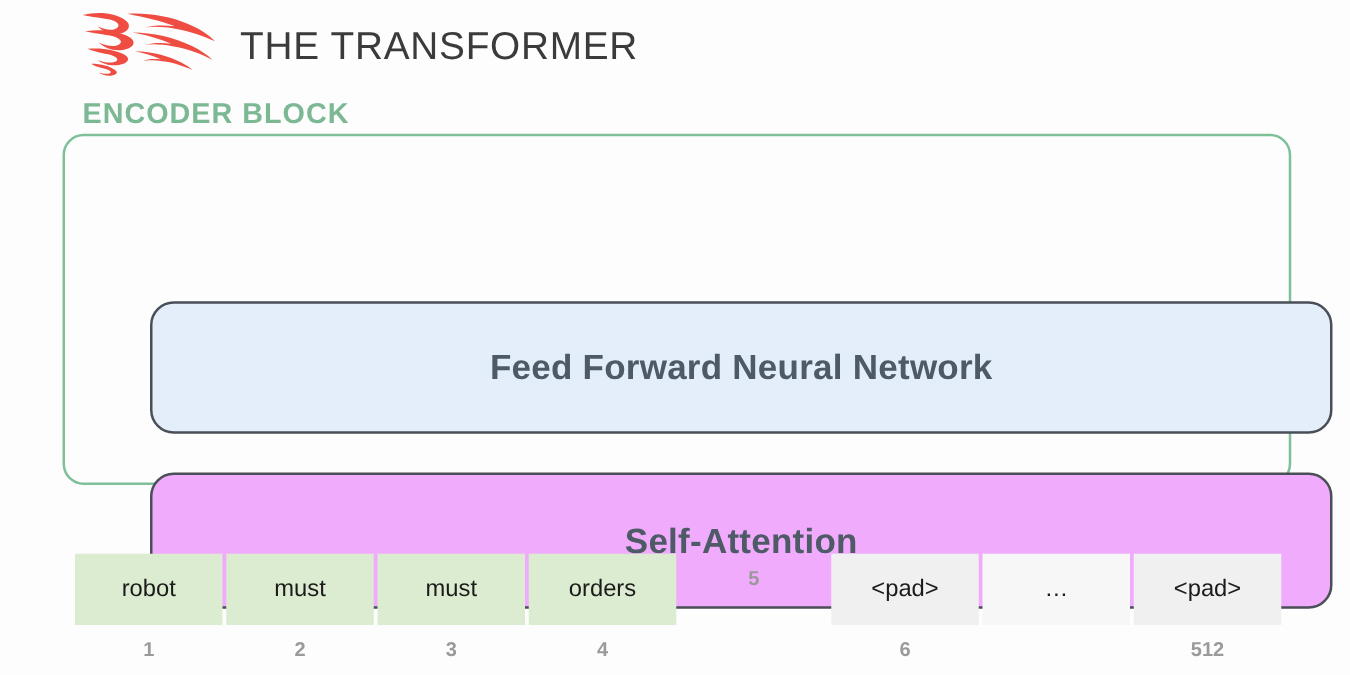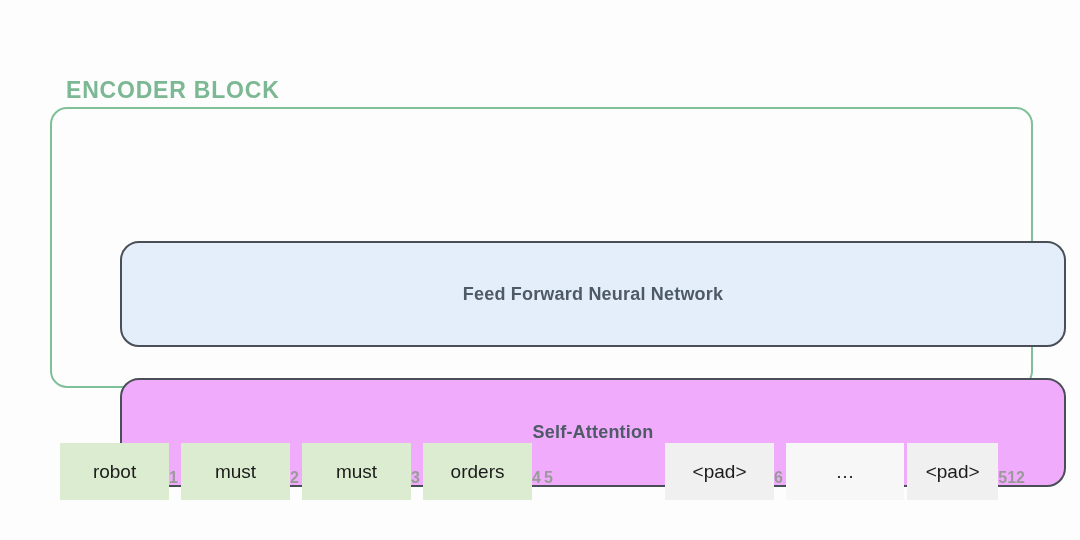--- a/index.html
+++ b/index.html
@@ -68,21 +68,21 @@
     position: absolute;
     left: 68px;
     box-sizing: border-box;
     border: 2px solid #4a4f57;
     border-radius: 19px;
     display: flex;
     align-items: center;
     justify-content: center;
   }
   .layer-label {
-    font-size: 18px;
+    font-size: 28px;
     font-weight: 700;
     color: #4e5a66;
     letter-spacing: 0.2px;
   }
   .ffnn-box {
     top: 132px;
     width: 946px;
     height: 106px;
     background: #e4eefb;
   }
@@ -97,20 +97,21 @@
   .tokens {
     position: absolute;
     left: 60px;
     top: 443px;
     display: flex;
     gap: 3px;
   }
   .token-col {
     width: 118px;
     display: flex;
+    flex-direction: column;
     align-items: center;
   }
   .token-cell {
     width: 100%;
     height: 57px;
     display: flex;
     align-items: center;
     justify-content: center;
     font-size: 19px;
     color: #1b1b1b;
@@ -126,20 +127,34 @@
     color: #9a9a9a;
     line-height: 1;
     min-height: 16px;
   }
 </style>
 </head>
 <body>
 
 <div id="canvas">
 
+  <div class="brand">
+    <svg class="flame-logo" viewBox="0 0 112 56" aria-hidden="true">
+      <g fill="#ef4d42">
+        <path d="M4 4 C16 1, 30 2, 38 8 C44 12, 41 18, 33 19 C26 20, 20 17, 16 13 C22 16, 29 17, 32 14 C35 11, 30 8, 22 7 C16 6, 9 5, 4 4 Z"></path>
+        <path d="M40 3 C56 2, 74 5, 88 11 C98 15, 105 20, 110 25 C101 21, 90 17, 78 15 C70 13.5, 61 13, 54 14 C60 12, 70 12, 78 13 C68 9, 54 6, 40 3 Z"></path>
+        <path d="M6 17 C20 15, 34 17, 42 22 C48 26, 44 31, 36 32 C28 33, 21 30, 17 26 C23 29, 31 30, 34 27 C37 24, 31 21, 23 20 C17 19, 11 18, 6 17 Z"></path>
+        <path d="M44 18 C60 18, 78 22, 92 29 C99 32.5, 104 36, 108 40 C99 35, 88 31, 76 29 C68 27.5, 60 27, 54 28 C60 26, 68 26, 75 27 C66 23, 55 20, 44 18 Z"></path>
+        <path d="M8 31 C20 30, 31 32, 38 36 C43 39, 40 43, 33 44 C26 45, 20 43, 16 40 C21 42, 28 43, 31 41 C34 39, 29 36, 22 35 C17 34, 12 32.5, 8 31 Z"></path>
+        <path d="M46 33 C60 33, 73 37, 83 42 C87 44, 90 46, 92 48 C85 45, 77 42, 68 41 C62 40, 56 40, 52 41 C56 39, 62 39, 67 39.5 C60 36.5, 53 34.5, 46 33 Z"></path>
+        <path d="M11 43 C19 43, 26 45, 30 48 C33 50, 31 52, 27 52.5 C23 53, 19 51.5, 17 50 C20 51, 24 51.5, 26 50.5 C28 49.5, 25 47.5, 21 46.8 C17 46, 13 44.5, 11 43 Z"></path>
+      </g>
+    </svg>
+    <div class="brand-title">THE TRANSFORMER</div>
+  </div>
 
   <div class="block-label">ENCODER BLOCK</div>
 
   <div class="encoder-block">
     <div class="layer-box ffnn-box">
       <span class="layer-label">Feed Forward Neural Network</span>
     </div>
     <div class="layer-box attn-box">
       <span class="layer-label">Self-Attention</span>
     </div>

